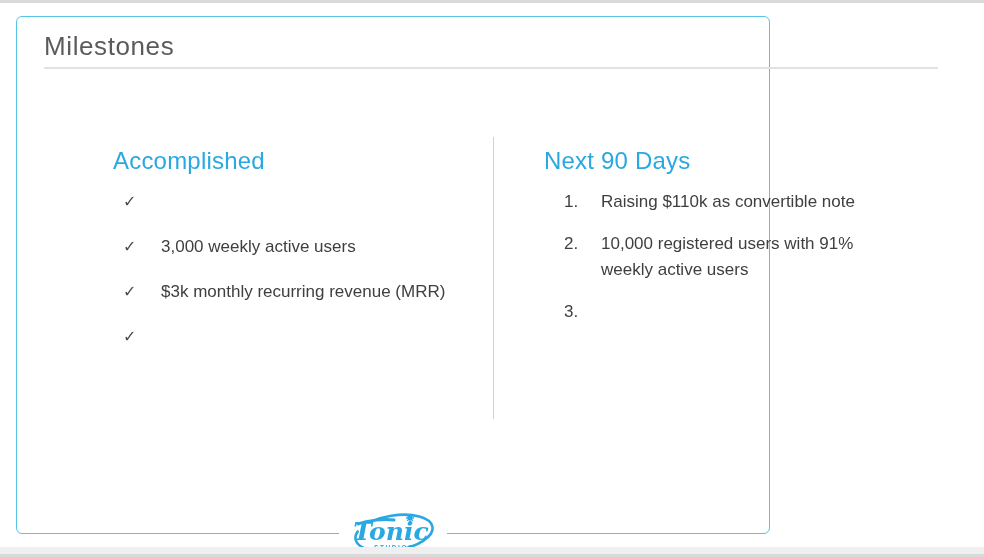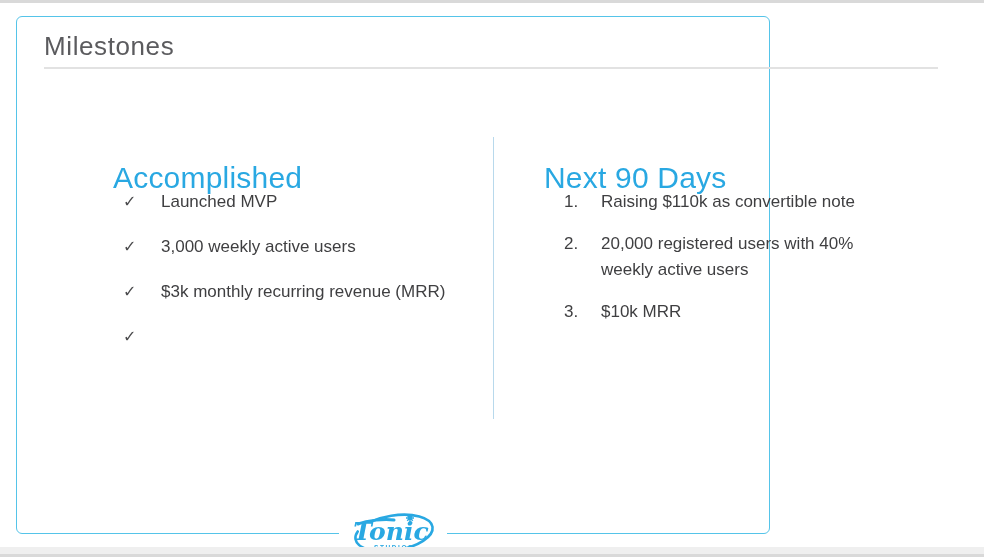--- a/index.html
+++ b/index.html
@@ -44,25 +44,24 @@
     color: var(--title_text);
     font-weight: 400;
   }
   .title-rule {
     position: absolute; left: 27px; top: 50px;
     width: 894px; height: 2px;
     background: var(--underline);
   }
   .col-heading {
     position: absolute; top: 129px;
-    font-size: 30px; line-height: 30px;
+    font-size: 24px; line-height: 30px;
     color: var(--accent);
     font-weight: 400;
     letter-spacing: 0.2px;
-    margin-top: 17px;
   }
   .heading-left  { left: 96px; }
   .heading-right { left: 527px; }
   .v-divider {
     position: absolute; left: 476px; top: 120px;
     width: 1px; height: 282px;
     background: var(--divider);
   }
   ul.check-list, ol.num-list {
     position: absolute; top: 172px;
@@ -110,21 +109,20 @@
 
   <div class="col-heading heading-left">Accomplished</div>
   <div class="col-heading heading-right">Next 90 Days</div>
 
   <div class="v-divider"></div>
 
   <ul class="check-list">
 
       <li>
         <span class="check-col">✓</span>
-        <span class="item-text">Launched MVP</span>
       </li>
 
       <li>
         <span class="check-col">✓</span>
         <span class="item-text">3,000 weekly active users</span>
       </li>
 
       <li>
         <span class="check-col">✓</span>
         <span class="item-text">$3k monthly recurring revenue (MRR)</span>
@@ -137,26 +135,25 @@
 
   <ol class="num-list">
 
       <li>
         <span class="num-col">1.</span>
         <span class="item-text">Raising $110k as convertible note</span>
       </li>
 
       <li>
         <span class="num-col">2.</span>
-        <span class="item-text">20,000 registered users with 40% weekly active users</span>
+        <span class="item-text">10,000 registered users with 91% weekly active users</span>
       </li>
 
       <li>
         <span class="num-col">3.</span>
-        <span class="item-text">$10k MRR</span>
       </li>
     </ol>
 
   <div class="logo-wrap">
     <svg class="logo-svg" width="86" height="52" viewBox="0 0 86 52">
       <g stroke="#29a8e2" fill="none">
         <ellipse cx="44" cy="26" rx="39" ry="17.5" transform="rotate(-9 44 26)" stroke-width="2.6" stroke-dasharray="150 18" stroke-dashoffset="-118" stroke-linecap="round"></ellipse>
         <path d="M60 7 l0 8 M56 11 l8 0 M57.2 8.2 l5.6 5.6 M62.8 8.2 l-5.6 5.6" stroke-width="1.4"></path>
         <path d="M8 17 C 18 13, 34 12, 44 13" stroke-width="3" stroke-linecap="round"></path>
       </g>

